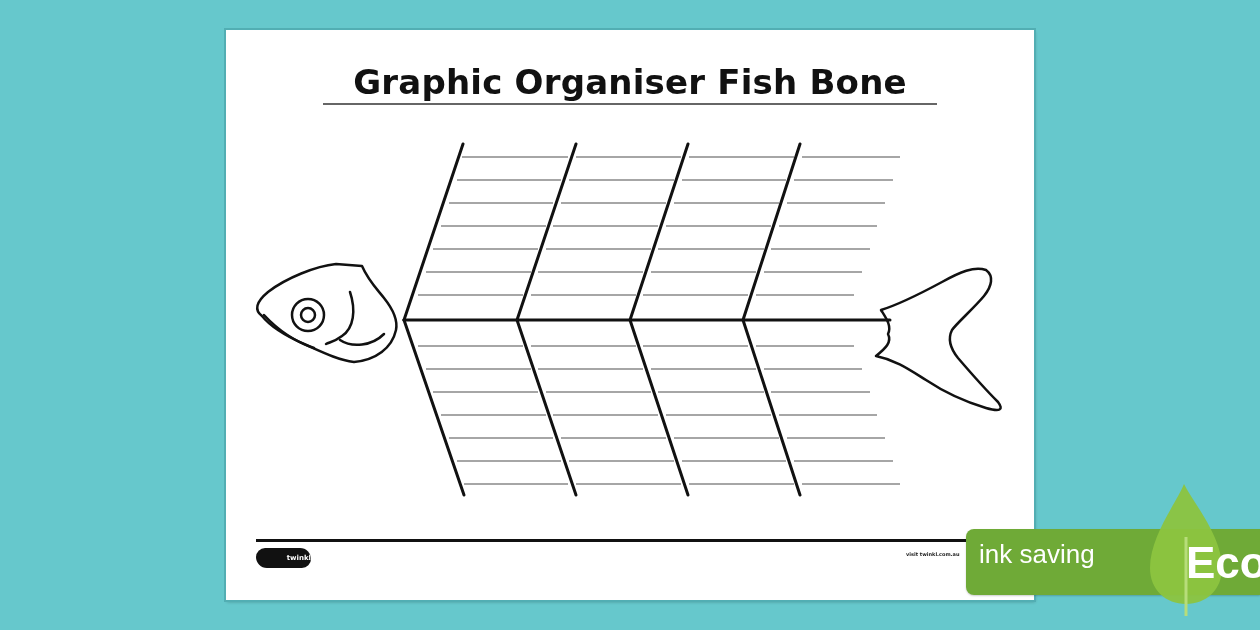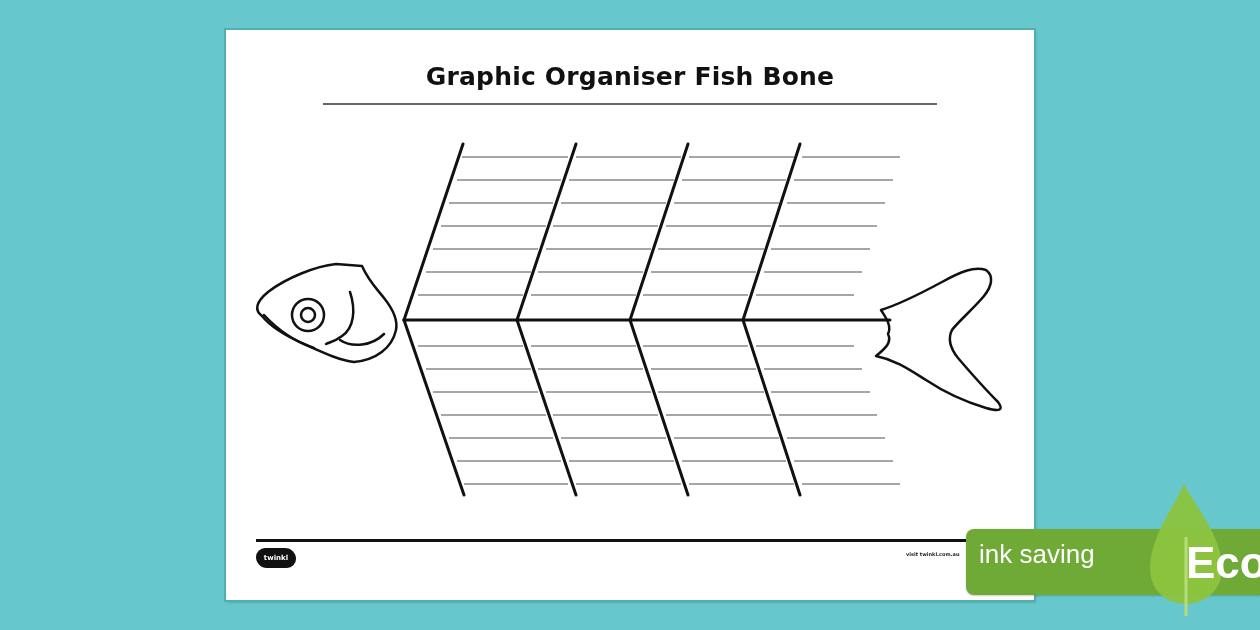--- a/index.html
+++ b/index.html
@@ -1,22 +1,22 @@
 <!DOCTYPE html>
 <html><head>
 <meta charset="utf-8">
 <style>
   html,body{margin:0;padding:0;}
   body{width:1260px;height:630px;background:#66c8cc;position:relative;overflow:hidden;font-family:"DejaVu Sans",sans-serif;}
   .page{position:absolute;left:226px;top:30px;width:808px;height:570px;background:#fff;box-shadow:0 0 0 2px #52aeb3, 1px 2px 3px rgba(0,0,0,0.25);}
-  .title{position:absolute;left:0;top:32px;width:808px;text-align:center;font-family:"DejaVu Sans",sans-serif;font-weight:bold;font-size:25px;color:#111;letter-spacing:0.2px;}
+  .title{position:absolute;left:0;top:32px;width:808px;text-align:center;font-family:"DejaVu Sans",sans-serif;font-weight:bold;font-size:34px;color:#111;letter-spacing:0.2px;}
   .title-rule{position:absolute;left:97px;top:73px;width:614px;height:2px;background:#666;}
   svg.diagram{position:absolute;left:0;top:0;}
   .footer-rule{position:absolute;left:30px;top:509px;width:754px;height:3px;background:#111;}
-  .logo{position:absolute;left:30px;top:518px;width:40px;height:20px;background:#111;border-radius:10px 12px 10px 12px;color:#fff;font-size:7px;font-weight:bold;text-align:center;line-height:20px;}
+  .logo{position:absolute;left:30px;top:518px;width:40px;height:20px;background:#111;border-radius:10px 12px 10px 12px;color:#fff;font-size:7px;font-weight:bold;text-align:right;line-height:20px;padding-left:15px;}
   .footer-url{position:absolute;left:680px;top:521px;font-size:5px;color:#222;font-weight:bold;white-space:nowrap;}
   .eco-badge{position:absolute;left:966px;top:529px;width:294px;height:66px;background:#6faa37;border-radius:8px 0 0 8px;box-shadow:0 1px 2px rgba(0,0,0,0.2);}
   .eco-text{position:absolute;left:13px;top:10px;font-family:"Liberation Sans",sans-serif;font-size:26px;color:#fff;white-space:nowrap;}
   .eco-leaf{position:absolute;left:1148px;top:482px;}
   .eco-label{position:absolute;left:1186px;top:538px;font-family:"Liberation Sans",sans-serif;font-weight:bold;font-size:44px;color:#fff;}
 </style>
 </head>
 <body>
 
 <div class="page">

